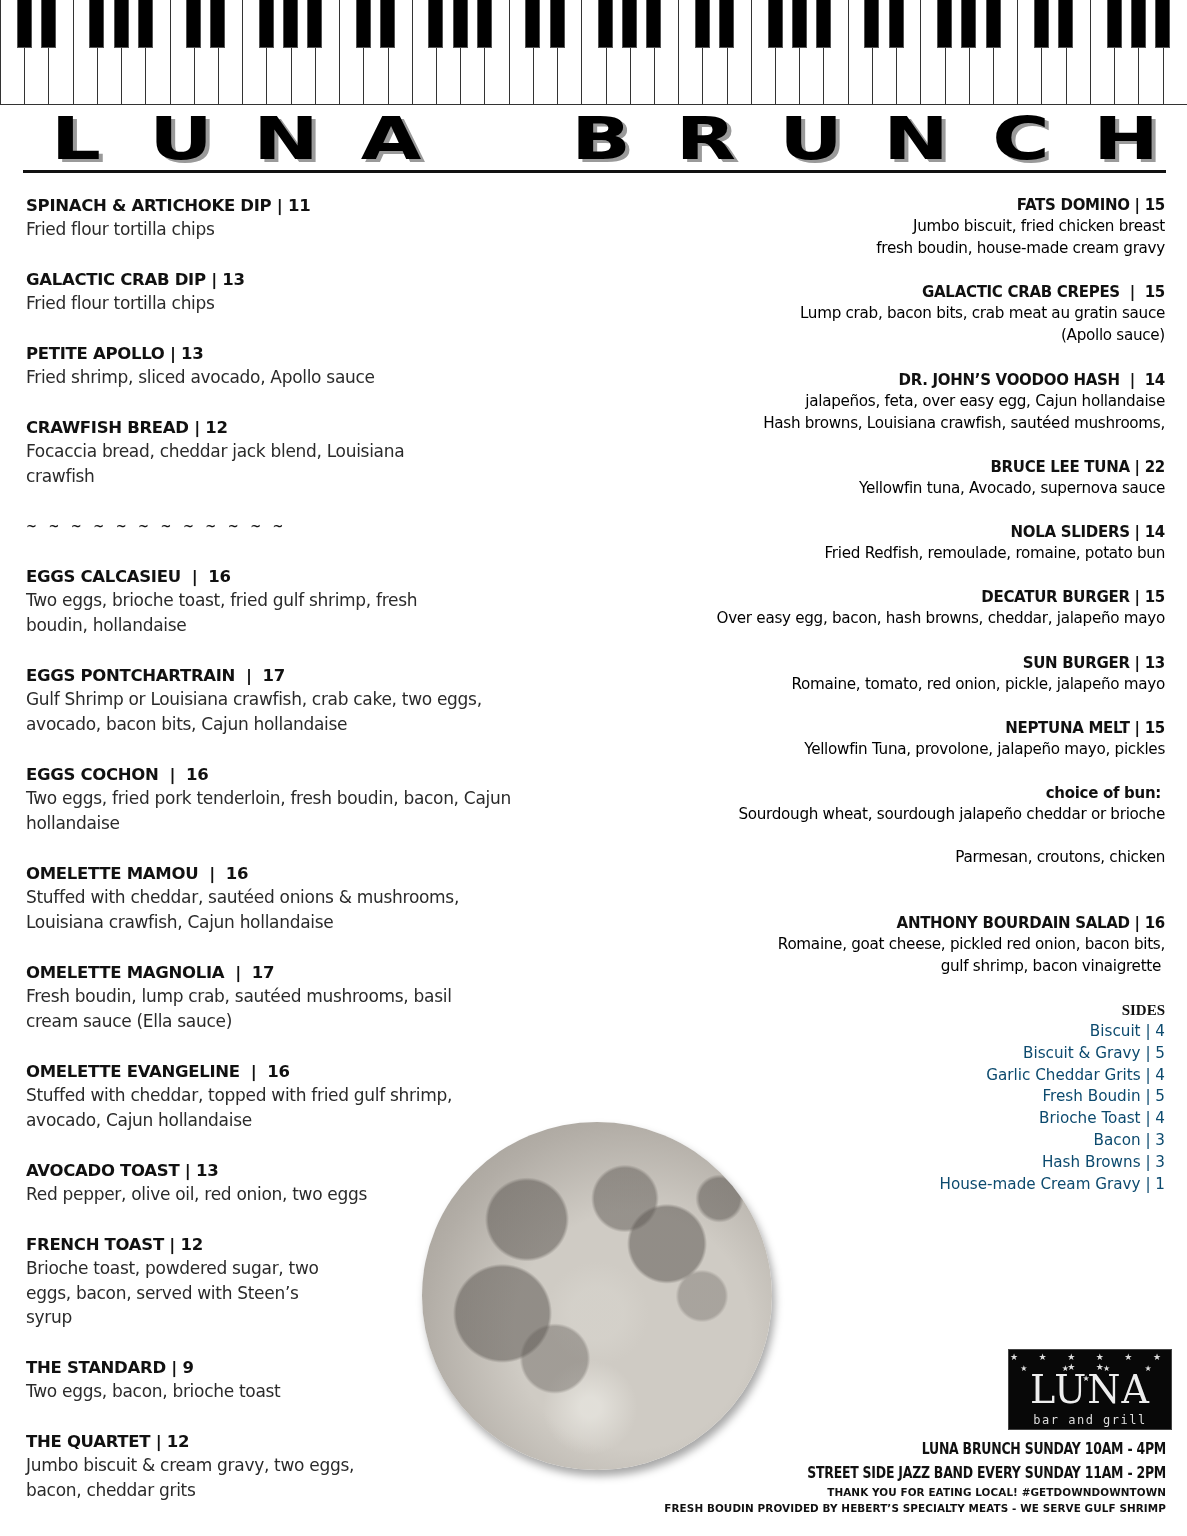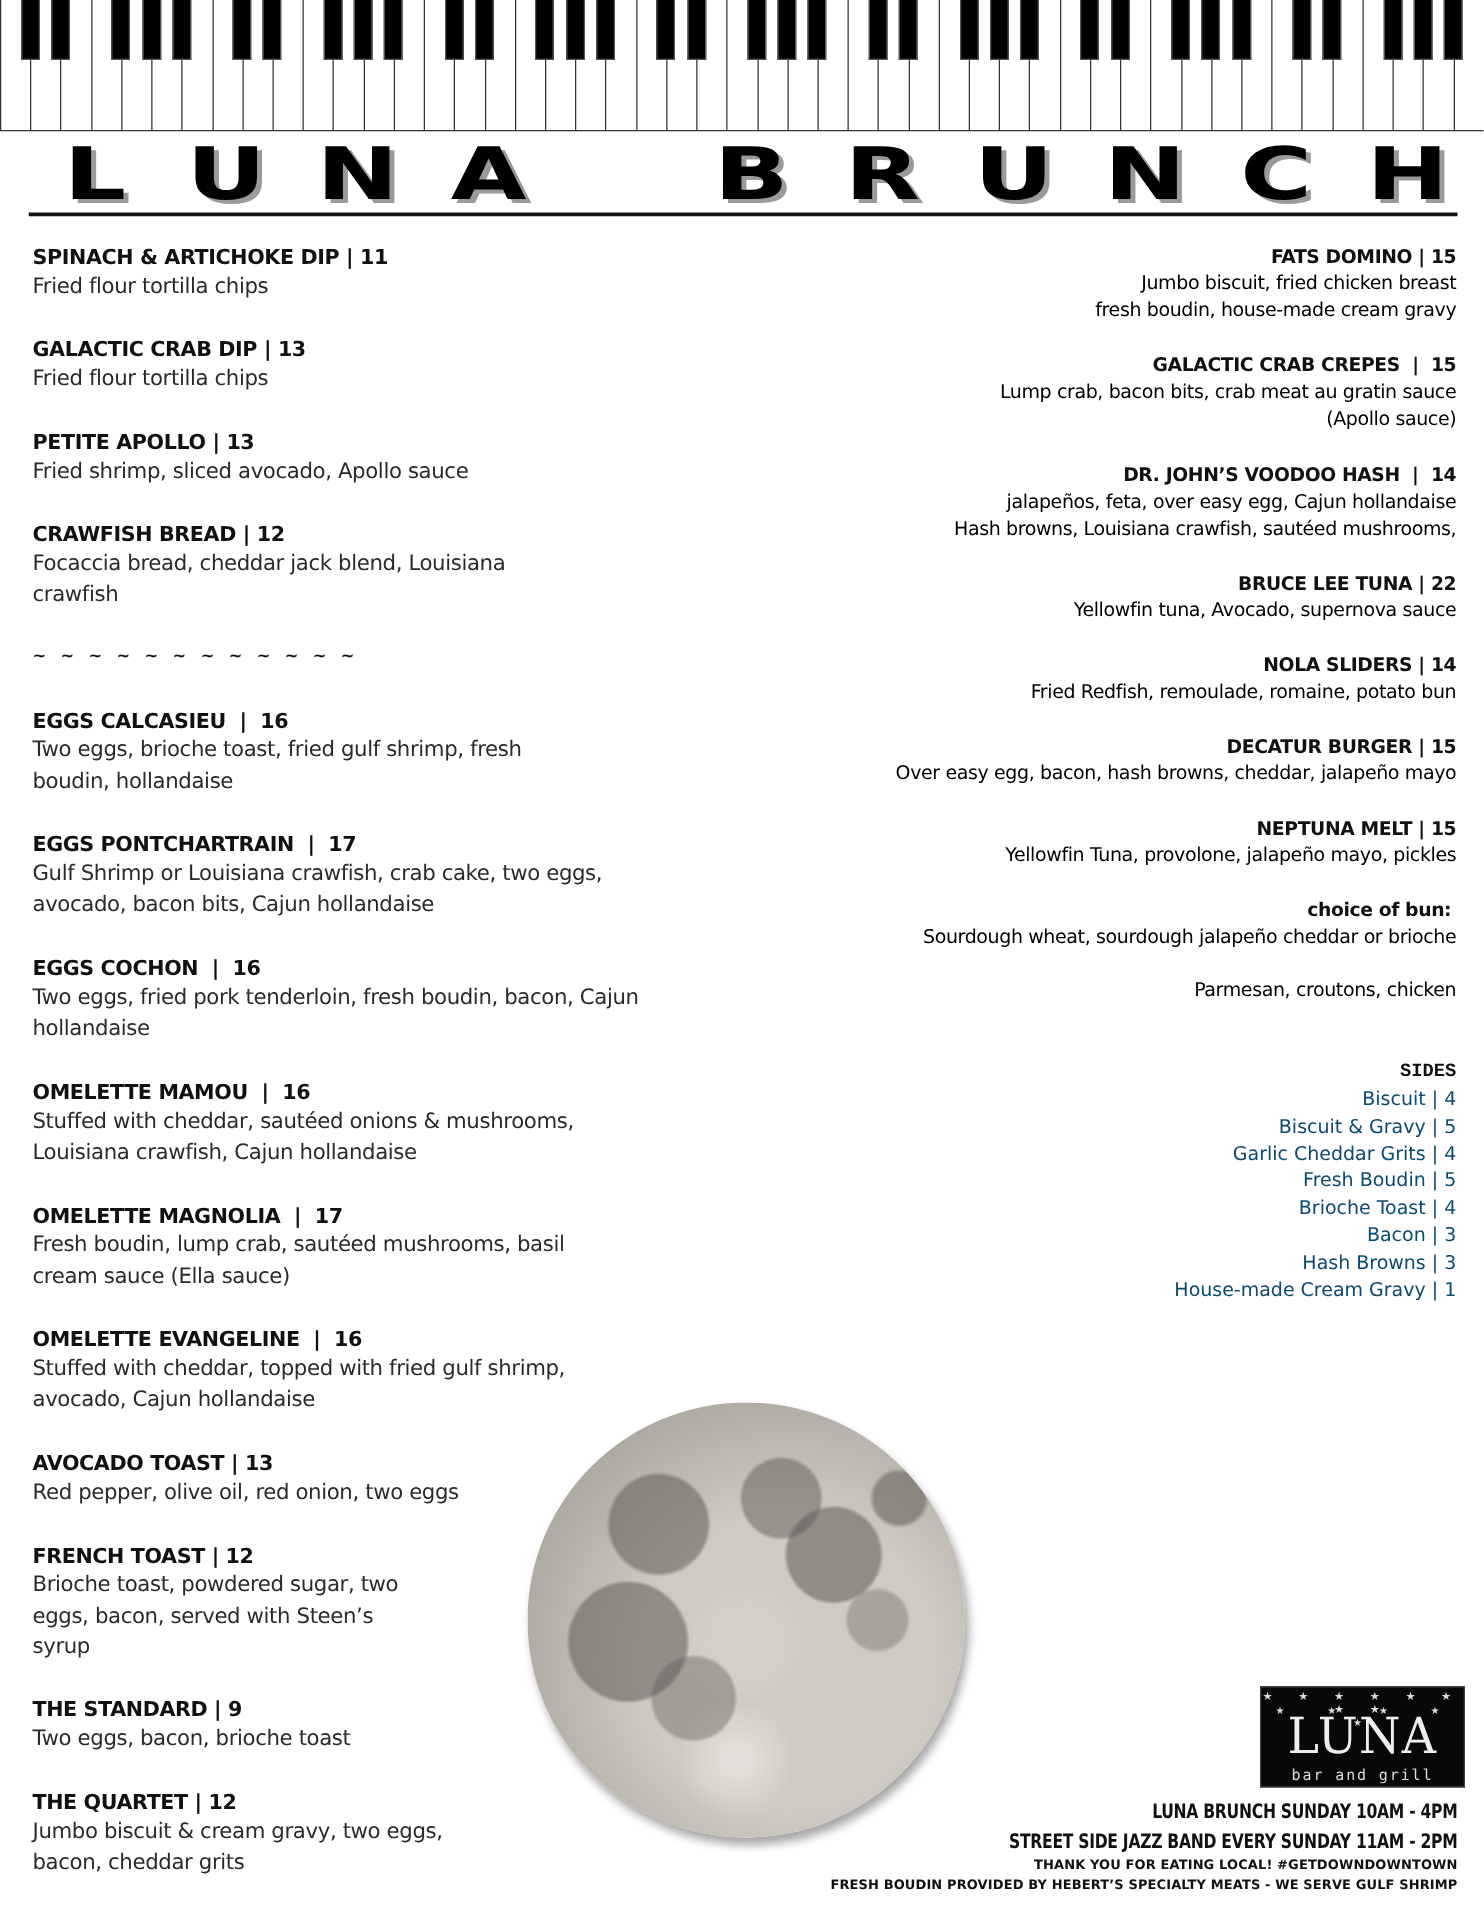--- a/index.html
+++ b/index.html
@@ -22,21 +22,21 @@
   .col-right { position: absolute; right: 22px; top: 194px; width: 560px; text-align: right; }
 
   .item { margin-bottom: 0; }
   .item-name { font-family: "DejaVu Sans", sans-serif; font-weight: bold; font-size: 16.5px; color: #111; letter-spacing: -0.3px; line-height: 22px; }
   .item-desc { font-family: "DejaVu Sans", sans-serif; font-size: 17px; color: #2a2a2a; line-height: 24.5px; letter-spacing: -0.3px; }
   .col-right .item-name { font-size: 15px; line-height: 22px; }
   .col-right .item-desc { font-size: 15.2px; line-height: 21.5px; color: #000000; }
 
   .divider { font-family: "DejaVu Sans", sans-serif; font-weight: bold; font-size: 13px; letter-spacing: 3.5px; color: #111; height: 20px; line-height: 20px; }
 
-  .sides-title { font-family: Liberation Mono, monospace; font-weight: bold; font-size: 15px; line-height: 22px; color: #111; }
+  .sides-title { font-family: Liberation Serif, serif; font-weight: bold; font-size: 15px; line-height: 22px; color: #111; }
   .side-item { font-family: "DejaVu Sans", sans-serif; font-size: 15.2px; line-height: 21.8px; color: #0c4a6e; }
 
   
   .moon { position: absolute; left: 422px; top: 1122px; width: 350px; height: 348px; border-radius: 50%;
     background:
       radial-gradient(circle at 30% 28%, rgba(95,90,85,0.55) 0 11%, transparent 12%),
       radial-gradient(circle at 23% 55%, rgba(95,90,85,0.55) 0 14%, transparent 15%),
       radial-gradient(circle at 38% 68%, rgba(105,100,95,0.45) 0 10%, transparent 11%),
       radial-gradient(circle at 58% 22%, rgba(95,90,85,0.5) 0 9%, transparent 10%),
       radial-gradient(circle at 70% 35%, rgba(95,90,85,0.55) 0 11%, transparent 12%),
@@ -248,29 +248,38 @@
   </div>
   <div class="item" style="height:65px">
     <div class="item-name">NOLA SLIDERS | 14</div>
     <div class="item-desc">Fried Redfish, remoulade, romaine, potato bun</div>
   </div>
   <div class="item" style="height:66px">
     <div class="item-name">DECATUR BURGER | 15</div>
     <div class="item-desc" style="white-space:nowrap">Over easy egg, bacon, hash browns, cheddar, jalapeño mayo</div>
   </div>
   <div class="item" style="height:65px">
+    <div class="item-name">SUN BURGER | 13</div>
+    <div class="item-desc">Romaine, tomato, red onion, pickle, jalapeño mayo</div>
+  </div>
+  <div class="item" style="height:65px">
     <div class="item-name">NEPTUNA MELT | 15</div>
     <div class="item-desc">Yellowfin Tuna, provolone, jalapeño mayo, pickles</div>
   </div>
   <div class="item" style="height:65px">
     <div class="item-name" style="padding-right:4px">choice of bun:</div>
     <div class="item-desc" style="white-space:nowrap">Sourdough wheat, sourdough jalapeño cheddar or brioche</div>
   </div>
   <div class="item" style="height:65px">
     <div class="item-desc">Parmesan, croutons, chicken</div>
+  </div>
+  <div class="item" style="height:87px">
+    <div class="item-name">ANTHONY BOURDAIN SALAD | 16</div>
+    <div class="item-desc">Romaine, goat cheese, pickled red onion, bacon bits,</div>
+    <div class="item-desc" style="padding-right:4px">gulf shrimp, bacon vinaigrette</div>
   </div>
 
   <div class="sides">
     <div class="sides-title">SIDES</div>
     <div class="side-item">Biscuit | 4</div>
     <div class="side-item">Biscuit &amp; Gravy | 5</div>
     <div class="side-item">Garlic Cheddar Grits | 4</div>
     <div class="side-item">Fresh Boudin | 5</div>
     <div class="side-item">Brioche Toast | 4</div>
     <div class="side-item">Bacon | 3</div>

